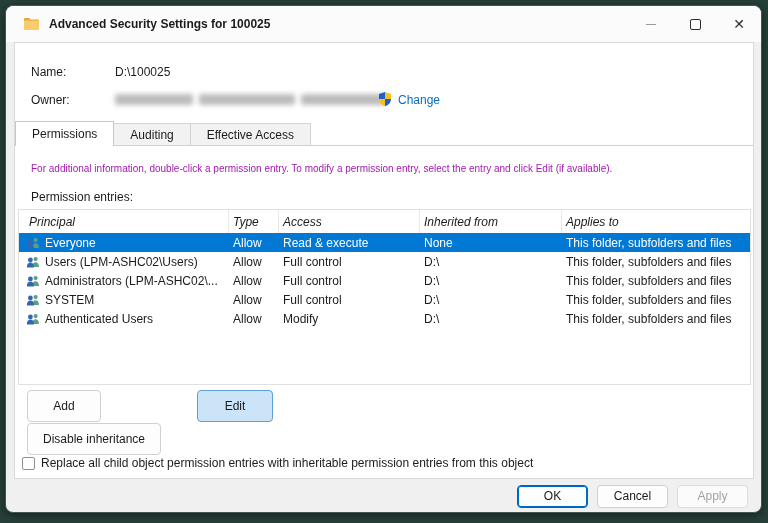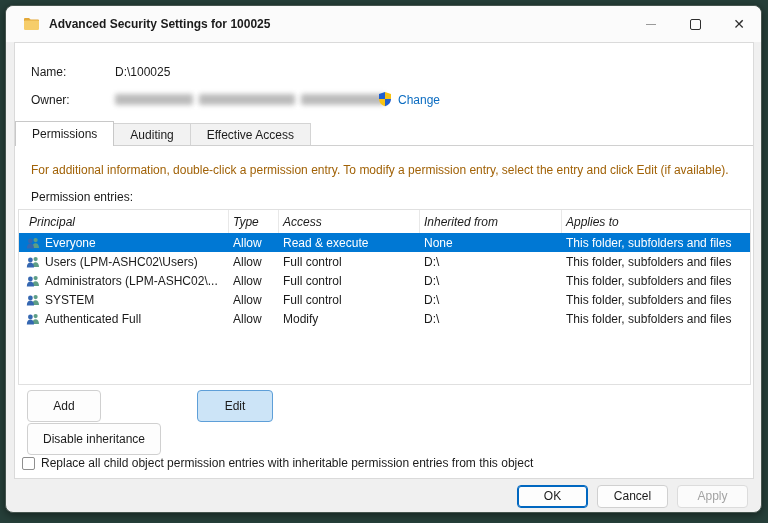--- a/index.html
+++ b/index.html
@@ -35,21 +35,21 @@
   .owner-blur{position:absolute;left:100px;top:51px;display:flex;gap:6px;align-items:center;}
   .owner-blur i{display:block;height:11px;background:#9f9f9f;border-radius:2px;filter:blur(2.5px);opacity:.7;}
   .change-link{position:absolute;left:383px;top:50px;font-size:12px;color:#0b6cc1;cursor:pointer;display:flex;align-items:center;}
   .shield{position:absolute;left:362px;top:48px;}
   
   .tabbar{position:absolute;left:0;top:78px;width:100%;height:25px;display:flex;align-items:flex-end;border-bottom:1px solid #d0d0d0;box-sizing:border-box;}
   .tab{font-size:12px;color:#1b1b1b;padding:0 16px;display:flex;align-items:center;justify-content:center;cursor:pointer;box-sizing:border-box;}
   .tab.active{height:25px;background:#fff;border:1px solid #c8c8c8;border-bottom:none;position:relative;top:1px;}
   .tab.inactive{height:22px;background:#f2f2f2;border:1px solid #d4d4d4;border-bottom:none;margin-left:-1px;}
   
-  .info-text{position:absolute;left:16px;top:120px;font-size:12px;color:#a16207;white-space:nowrap;}
+  .info-text{position:absolute;left:16px;top:120px;font-size:10px;color:#a21caf;white-space:nowrap;}
   .entries-label{position:absolute;left:16px;top:147px;font-size:12px;color:#1b1b1b;}
   
   .ptable{position:absolute;left:3px;top:166px;width:733px;height:176px;border:1px solid #e0e0e0;background:#fff;box-sizing:border-box;overflow:hidden;}
   .thead,.trow{display:grid;grid-template-columns:210px 50px 141px 142px 1fr;}
   .thead{height:23px;}
   .th{font-size:12px;color:#1b1b1b;display:flex;align-items:center;padding-left:4px;border-right:1px solid #e8e8e8;box-sizing:border-box;cursor:pointer;font-style:italic;}
   .th:first-child{padding-left:10px;}
   .th:last-child{border-right:none;}
   .trow{height:19px;font-size:12px;color:#1b1b1b;cursor:default;}
   .trow .td{display:flex;align-items:center;padding-left:4px;overflow:hidden;white-space:nowrap;box-sizing:border-box;}
@@ -237,21 +237,21 @@
             </div>
           </div>
           <div class="trow">
             <div class="td principal">
   <svg width="14" height="12" viewBox="0 0 14 12">
     <circle cx="9.6" cy="3.1" r="2.1" fill="#5d9e86"></circle>
     <path d="M6.2 11 C6.2 8 7.6 6.2 9.6 6.2 C11.6 6.2 13 8 13 11 Z" fill="#5d9e86"></path>
     <circle cx="4.4" cy="3.9" r="2.4" fill="#3567b1"></circle>
     <path d="M0.8 11.6 C0.8 8.4 2.3 6.6 4.4 6.6 C6.5 6.6 8 8.4 8 11.6 Z" fill="#3567b1"></path>
   </svg>
-<span>Authenticated Full</span>
+<span>Authenticated Users</span>
             </div>
             <div class="td">
               <span>Allow</span>
             </div>
             <div class="td">
               <span>Modify</span>
             </div>
             <div class="td">
               <span>D:\</span>
             </div>

